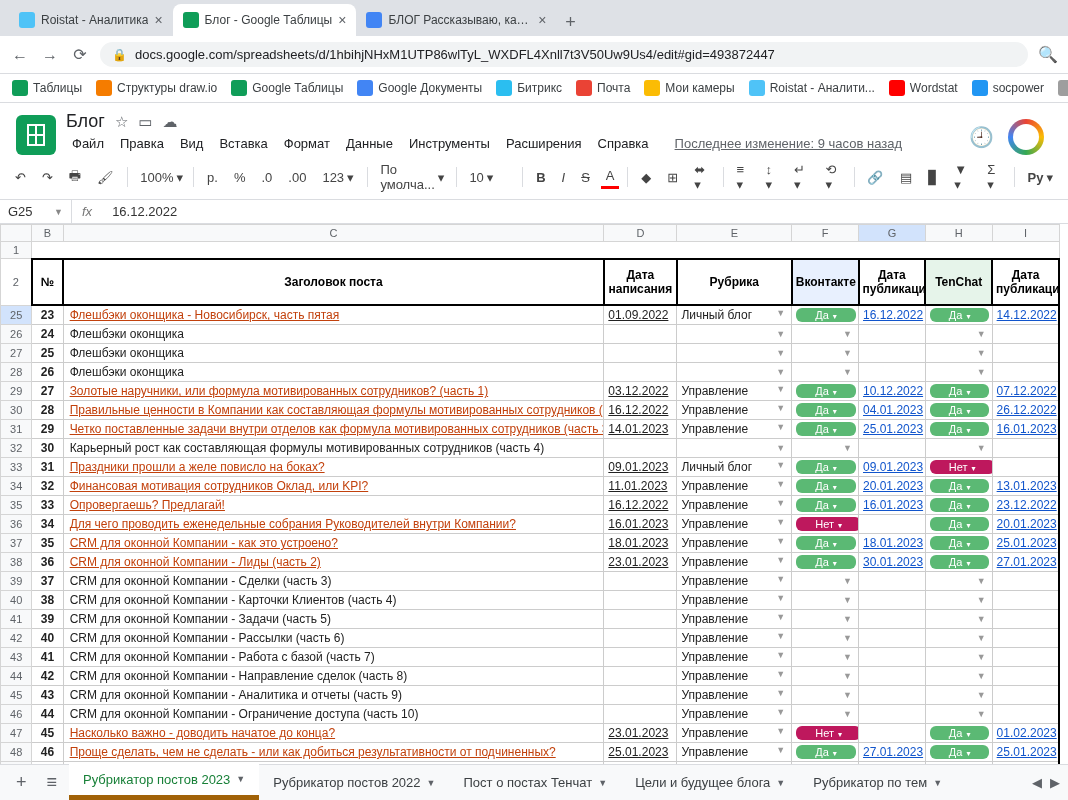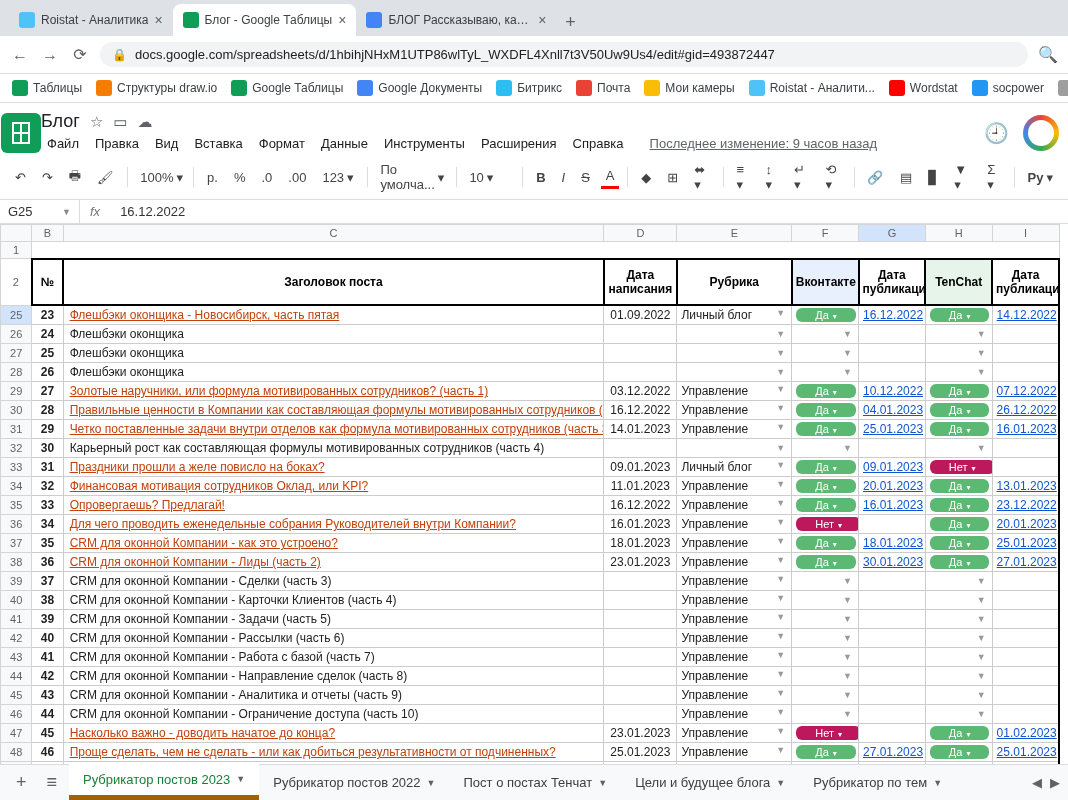--- a/index.html
+++ b/index.html
@@ -18,52 +18,52 @@
 .addr-bar { display:flex; align-items:center; gap:10px; padding:6px 10px; background:#fff; border-bottom:1px solid #dadce0; }
 .nav-icon { color:#5f6368; font-size:16px; width:20px; text-align:center; }
 .addr-input { flex:1; background:#f1f3f4; border-radius:14px; padding:5px 12px; font-size:13px; color:#202124; display:flex; align-items:center; gap:8px; }
 .lock { color:#5f6368; font-size:12px; }
 
 .bookmarks { display:flex; align-items:center; gap:14px; padding:6px 12px; background:#fff; border-bottom:1px solid #dadce0; font-size:12px; color:#3c4043; }
 .bm { display:flex; align-items:center; gap:5px; white-space:nowrap; }
 .bm .bicon { width:16px; height:16px; border-radius:3px; flex-shrink:0; }
 
 
-.sheets-hdr { display:flex; align-items:center; padding:8px 1px 0; }
+.sheets-hdr { display:flex; align-items:flex-end; padding:8px 16px 0; gap:10px; }
 .sheets-logo { width:40px; height:40px; background:#0f9d58; border-radius:6px; position:relative; display:flex; align-items:center; justify-content:center; }
 .sheets-logo::after { content:""; width:18px; height:22px; background:linear-gradient(#fff 0 0) 0 0/100% 2px,linear-gradient(#fff 0 0) 0 50%/100% 2px,linear-gradient(#fff 0 0) 0 100%/100% 2px,linear-gradient(#fff 0 0) 0 0/2px 100%,linear-gradient(#fff 0 0) 50% 0/2px 100%,linear-gradient(#fff 0 0) 100% 0/2px 100%; background-repeat:no-repeat; }
 .doc-title-row { display:flex; align-items:center; gap:10px; }
 .doc-title { font-size:18px; color:#202124; }
 .title-icon { color:#5f6368; font-size:15px; }
 .menus { display:flex; gap:4px; font-size:13px; color:#202124; }
 .menus span { padding:4px 6px; }
 .last-edit { color:#5f6368; text-decoration:underline; margin-left:10px; }
 .hdr-right { margin-left:auto; display:flex; align-items:center; gap:14px; padding-right:8px; }
 .meet-btn { width:36px; height:36px; border-radius:50%; background:conic-gradient(#ea4335,#fbbc04,#34a853,#4285f4,#ea4335); display:flex; align-items:center; justify-content:center; }
 .meet-btn::after{content:"";width:26px;height:26px;background:#fff;border-radius:50%;}
 
 
 .toolbar { display:flex; align-items:center; gap:6px; padding:4px 10px; border-bottom:1px solid #dadce0; font-size:13px; color:#444; }
 .tool { padding:3px 5px; color:#444; display:flex; align-items:center; gap:3px; }
 .tool.sel { min-width:50px; }
 .vbar { width:1px; height:20px; background:#dadce0; margin:0 2px; }
 
 
 .fx-row { display:flex; align-items:center; border-bottom:1px solid #dadce0; font-size:13px; }
-.namebox { width:80px; padding:4px 8px; border-right:1px solid #dadce0; color:#333; display:flex; align-items:center; justify-content:space-between;}
+.namebox { width:72px; padding:4px 8px; border-right:1px solid #dadce0; color:#333; display:flex; align-items:center; justify-content:space-between;}
 .fx { padding:4px 10px; color:#777; font-style:italic; }
 .fx-val { padding:4px 10px; color:#333; }
 
 
 .grid-wrap { overflow:hidden; height:560px; position:relative; }
 table { border-collapse:collapse; width:1060px; table-layout:fixed; }
 th,td { border:1px solid #d5d5d5; font-size:12px; padding:2px 4px; height:17px; overflow:hidden; white-space:nowrap; }
 th { background:#f8f9fa; color:#5f6368; font-weight:normal; text-align:center; font-size:11px; }
 .rowhdr { background:#f8f9fa; text-align:center; color:#5f6368; width:30px; font-size:11px; }
-.col-n{width:30px;} .col-title{width:518px;} .col-date{width:70px;text-align:center;} .col-rub{width:110px;} .col-vk{width:64px;} .col-pub{width:64px;text-align:center;} .col-tc{width:64px;} .col-pub2{width:64px;text-align:center;}
+.col-n{width:30px;} .col-title{width:518px;} .col-date{width:70px;text-decoration:underline;} .col-rub{width:110px;} .col-vk{width:64px;} .col-pub{width:64px;text-align:center;} .col-tc{width:64px;} .col-pub2{width:64px;text-align:center;}
 .hdr-row th { background:#fff; }
 .hdr-row .hdr-cell { font-weight:bold; text-align:center; color:#000; border:2px solid #000; padding:8px 3px; font-size:12px; white-space:normal; line-height:1.2;}
 .hdr-vk{background:#e8f0fe!important;} .hdr-tc{background:#e6f4ea!important;}
 .data-row td { border:1px solid #ccc; } 
 .num{text-align:center;font-weight:bold;border-left:2px solid #000;}
 .txt{padding-left:6px;}
 .dd { float:right; color:#999; font-size:9px; margin-right:2px; }
 .pill { display:inline-block; padding:1px 19px; border-radius:6px; color:#fff; font-size:11px; position:relative;}
 .pill.yes{background:#5bb974;} .pill.no{background:#be185d;}
 .pill .car{font-size:8px;margin-left:4px;}

